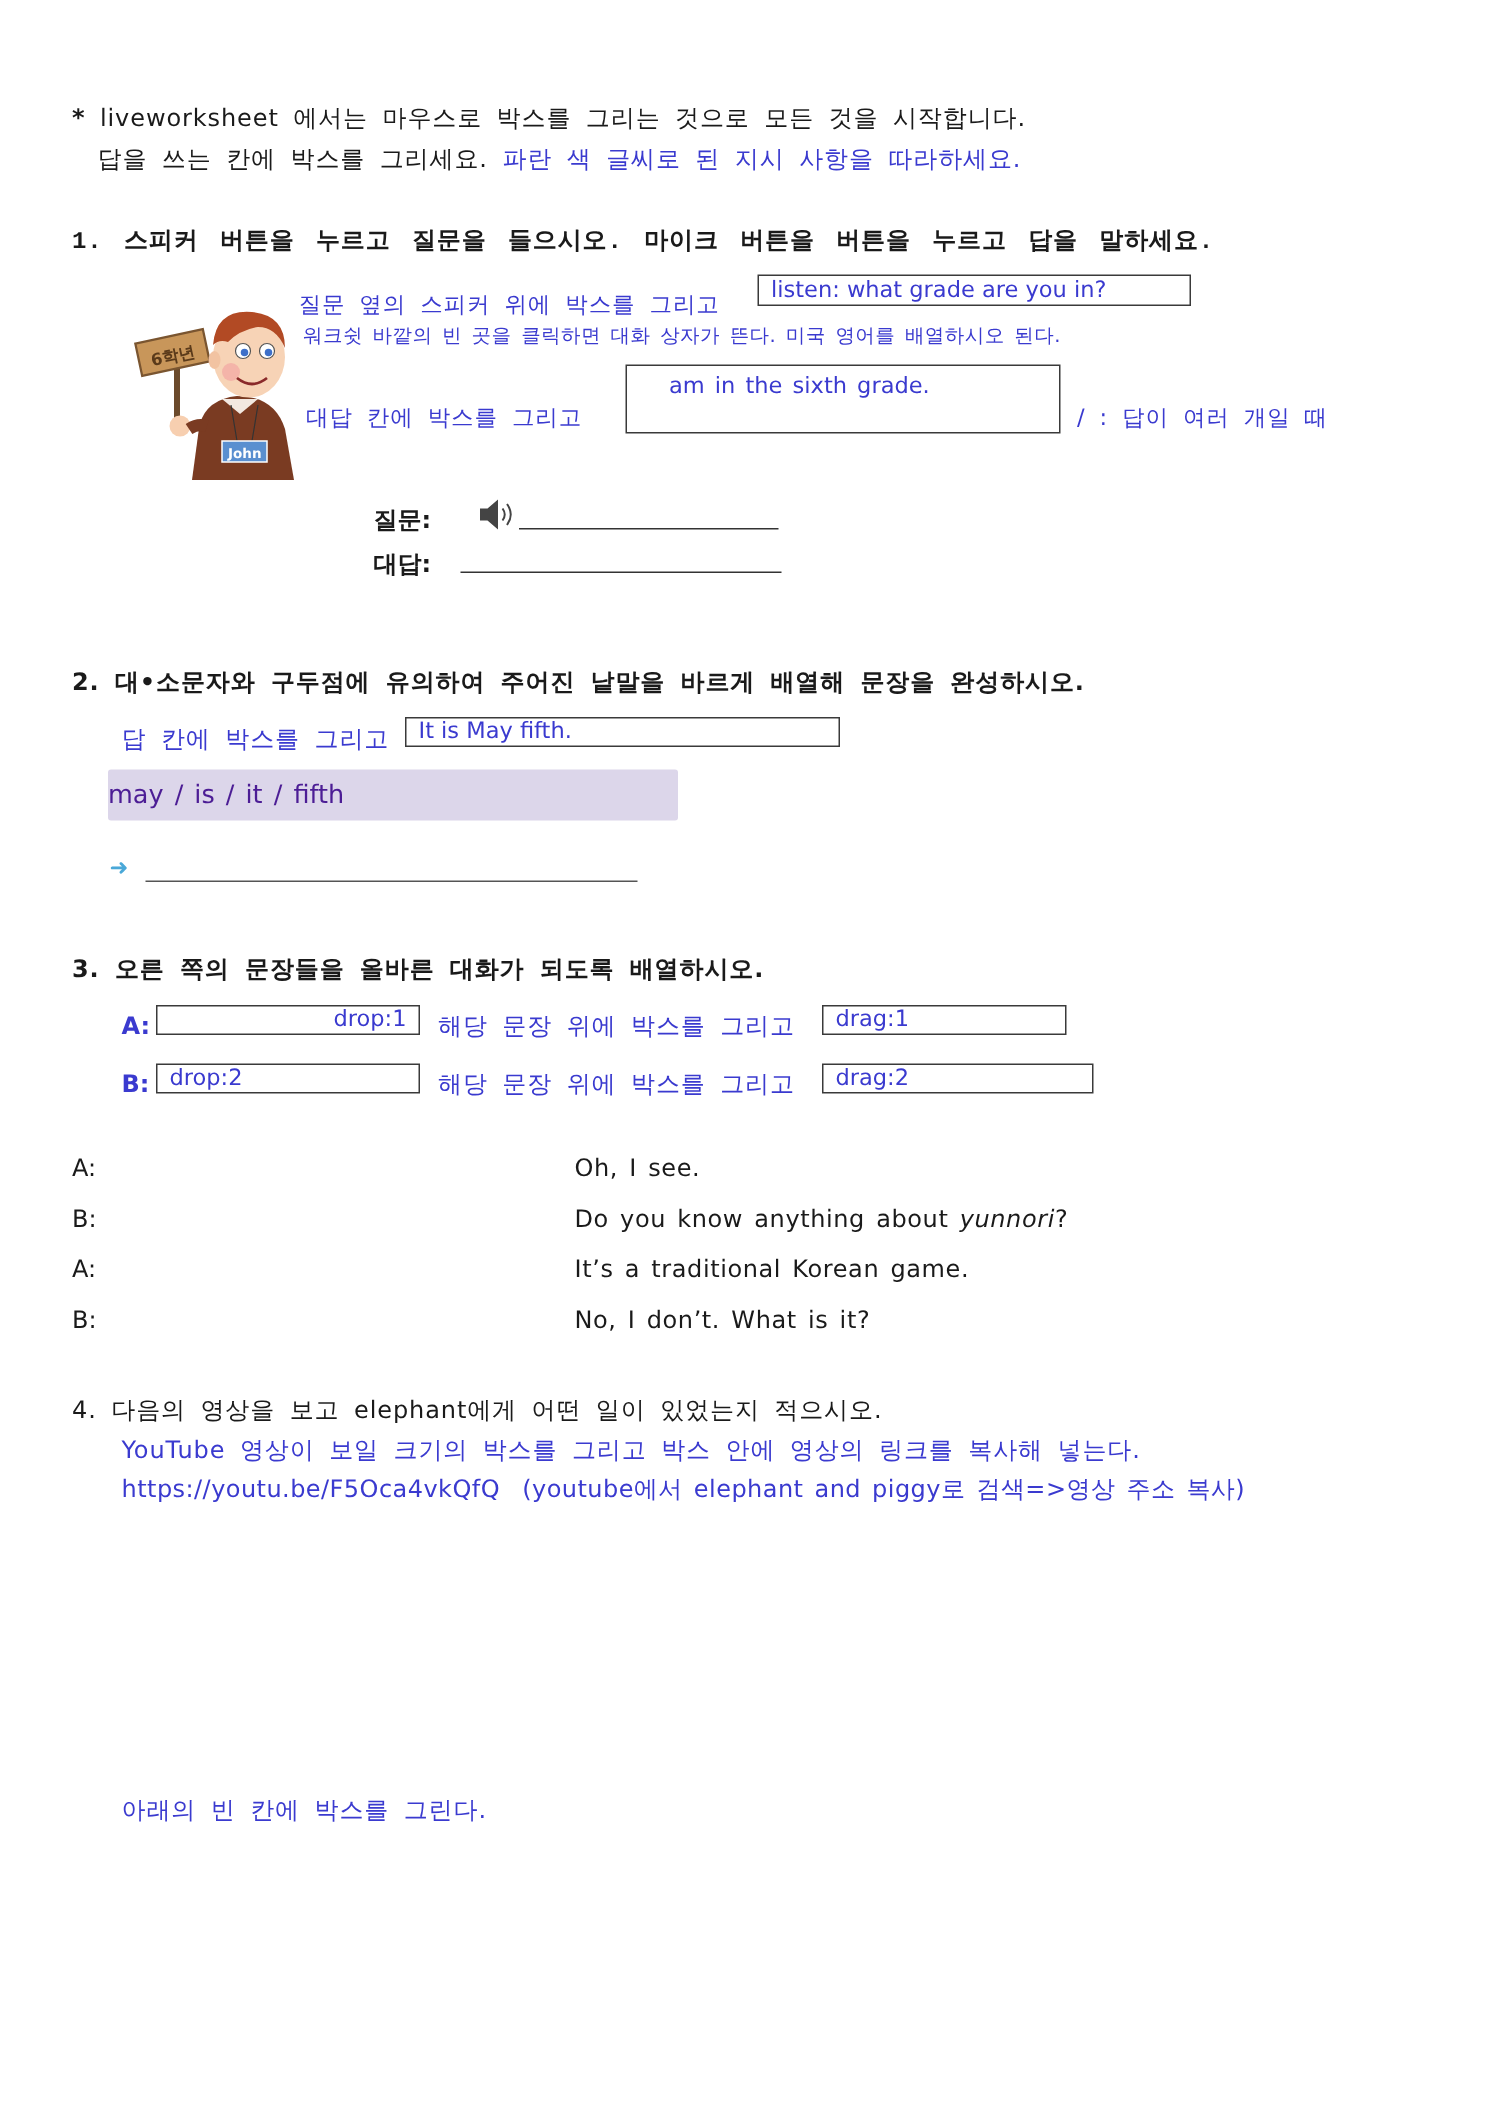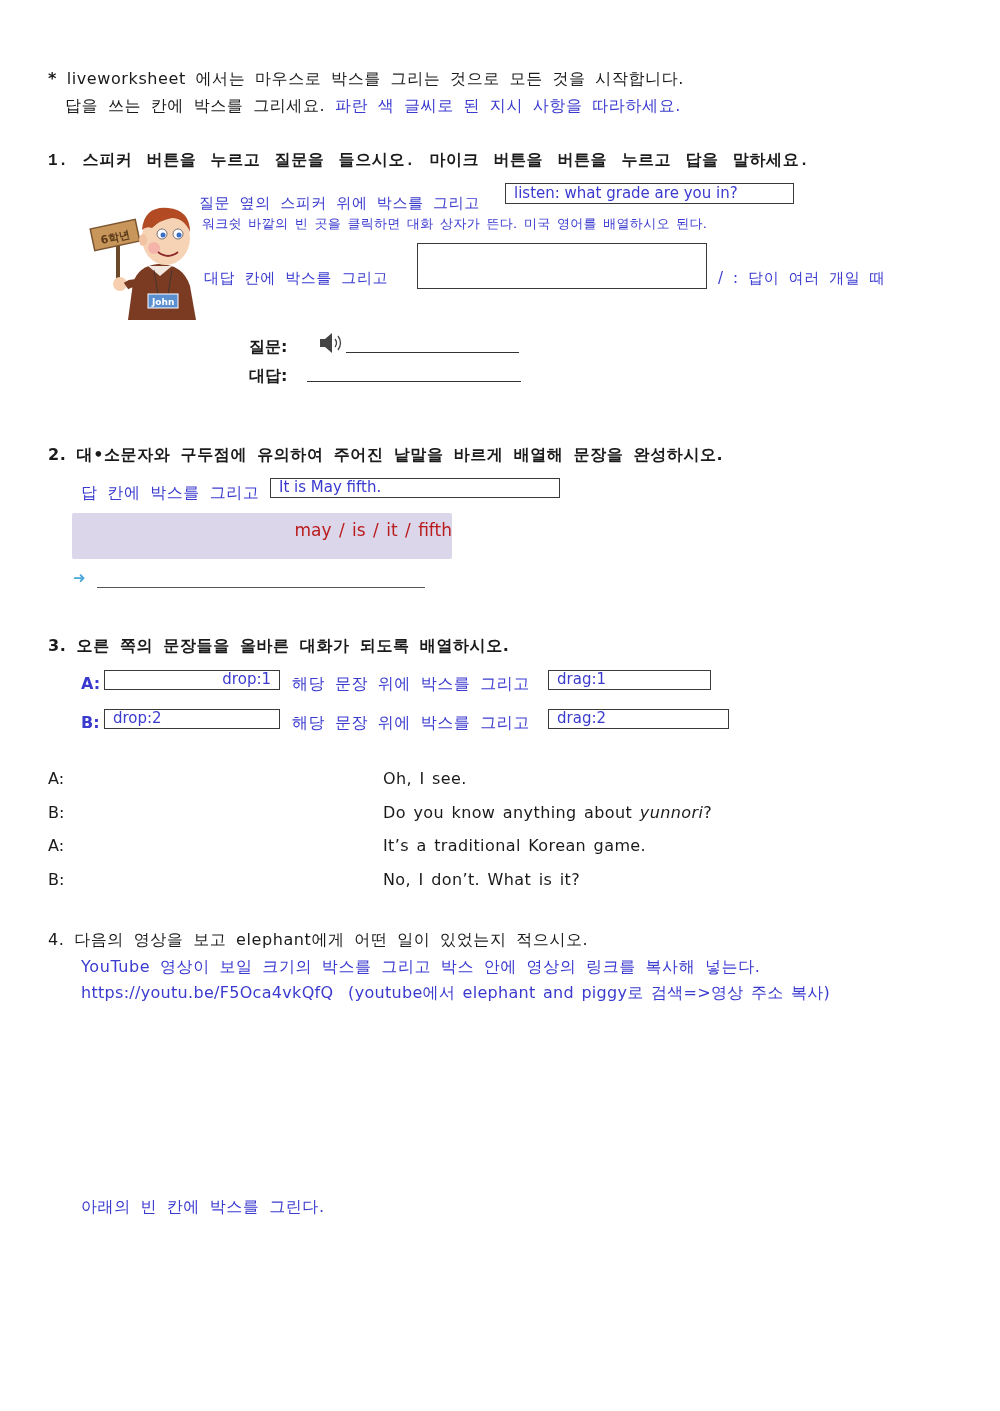--- a/index.html
+++ b/index.html
@@ -14,23 +14,23 @@
     .t16 { font-size: 16px; }
     .t15 { font-size: 15px; }
     .t13 { font-size: 13px; }
     .sp { letter-spacing: 0.6px; word-spacing: 4px; text-align: right; }
     .box {
       position: absolute; border: 1.5px solid #3a3a3a; background: #fff;
       color: #3a3acf; font-size: 15px; box-sizing: border-box;
       padding: 0 8px; line-height: 17px; white-space: nowrap;
     }
     .puzzle {
-      position: absolute; left: 72px; top: 513px; width: 380px; height: 46px;
+      position: absolute; left: 72px; top: 513px; width: 380px; height: 34px;
       background: #dcd6ea; border-radius: 2px;
-      font-size: 17px; line-height: 34px; text-align: right; color: #b91c1c;
+      font-size: 17px; line-height: 34px; text-align: left; color: #4c1d95;
       word-spacing: 2px;
     }
     .uline { position: absolute; height: 0; border-top: 1.5px solid #333; }
     .row-label { position: absolute; left: 48px; font-size: 16px; }
     .row-text { position: absolute; left: 383px; font-size: 16px; letter-spacing: 0.4px; word-spacing: 2px; }
   </style>
 </head>
 <body>
 
 <div class="abs t16 sp" style="left:48px; top:69px;">
@@ -83,20 +83,21 @@
   </svg>
 </div>
 
 <div class="abs t15 blue sp" style="left:199px; top:194px;">질문 옆의 스피커 위에 박스를 그리고</div>
 <div class="box" style="left:505px; top:183px; width:289px; height:21px; line-height:18px;">listen: what grade are you in?</div>
 
 <div class="abs t13 blue" style="left:202px; top:215px; letter-spacing:0.3px; word-spacing:2px;">워크쉿 바깥의 빈 곳을 클릭하면 대화 상자가 뜬다. 미국 영어를 배열하시오 된다.</div>
 
 <div class="abs t15 blue sp" style="left:204px; top:269px;">대답 칸에  박스를 그리고</div>
 <div class="box" style="left:417px; top:243px; width:290px; height:46px; padding:2px 8px 0 8px; line-height:22px; word-spacing:6px;">
+  <div style="padding-left:20px; word-spacing:2px;">am in the sixth grade.</div>
 </div>
 <div class="abs t15 blue sp" style="left:718px; top:269px;">/ : 답이 여러 개일 때</div>
 
 <div class="abs t16 bold" style="left:249px; top:337px;">질문:</div>
 <div class="abs" style="left:318px; top:331px; width:28px; height:24px;">
   <svg width="28" height="24" viewBox="0 0 28 24">
     <polygon points="2,8 7,8 14,2 14,22 7,16 2,16" fill="#444"></polygon>
     <path d="M17 8 Q20 12 17 16" stroke="#444" stroke-width="1.3" fill="none"></path>
     <path d="M20 5 Q25 12 20 19" stroke="#444" stroke-width="1.3" fill="none"></path>
   </svg>

